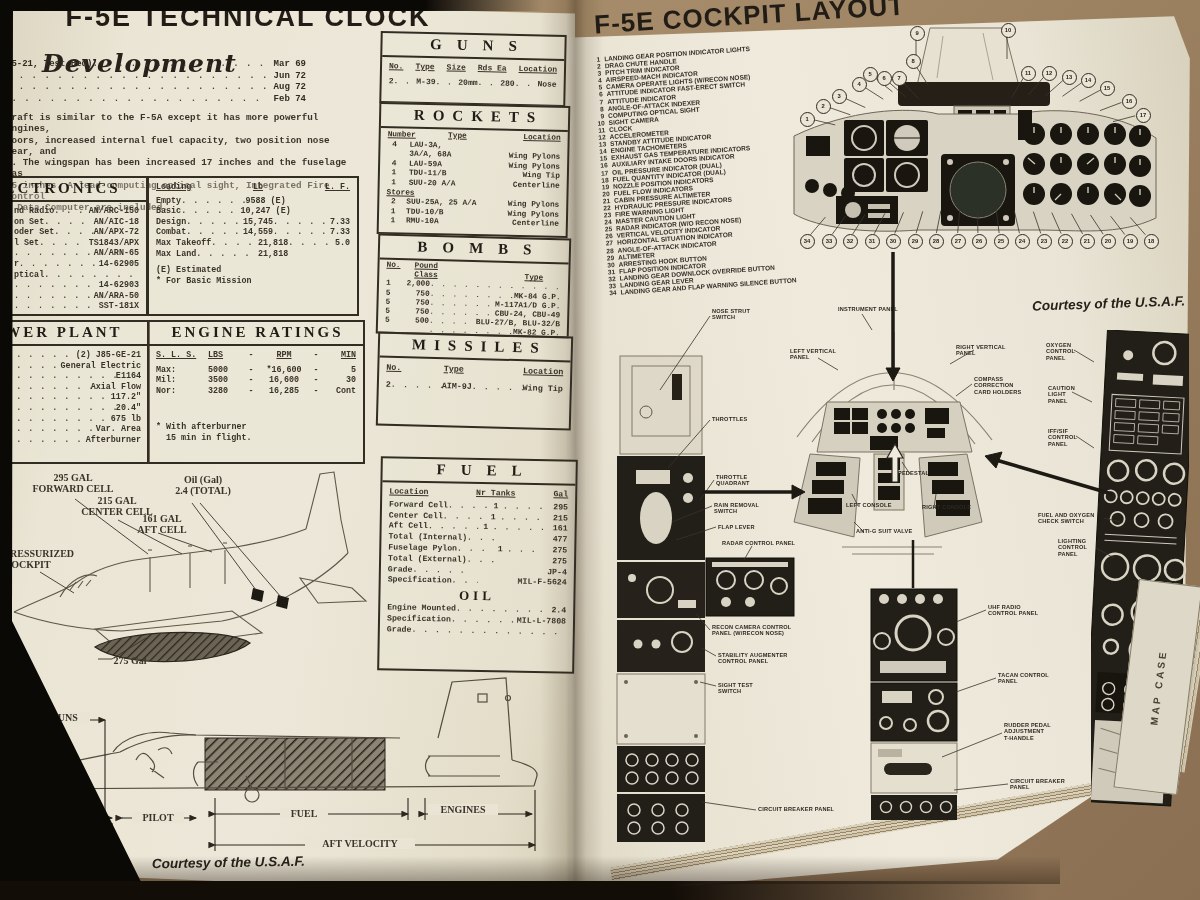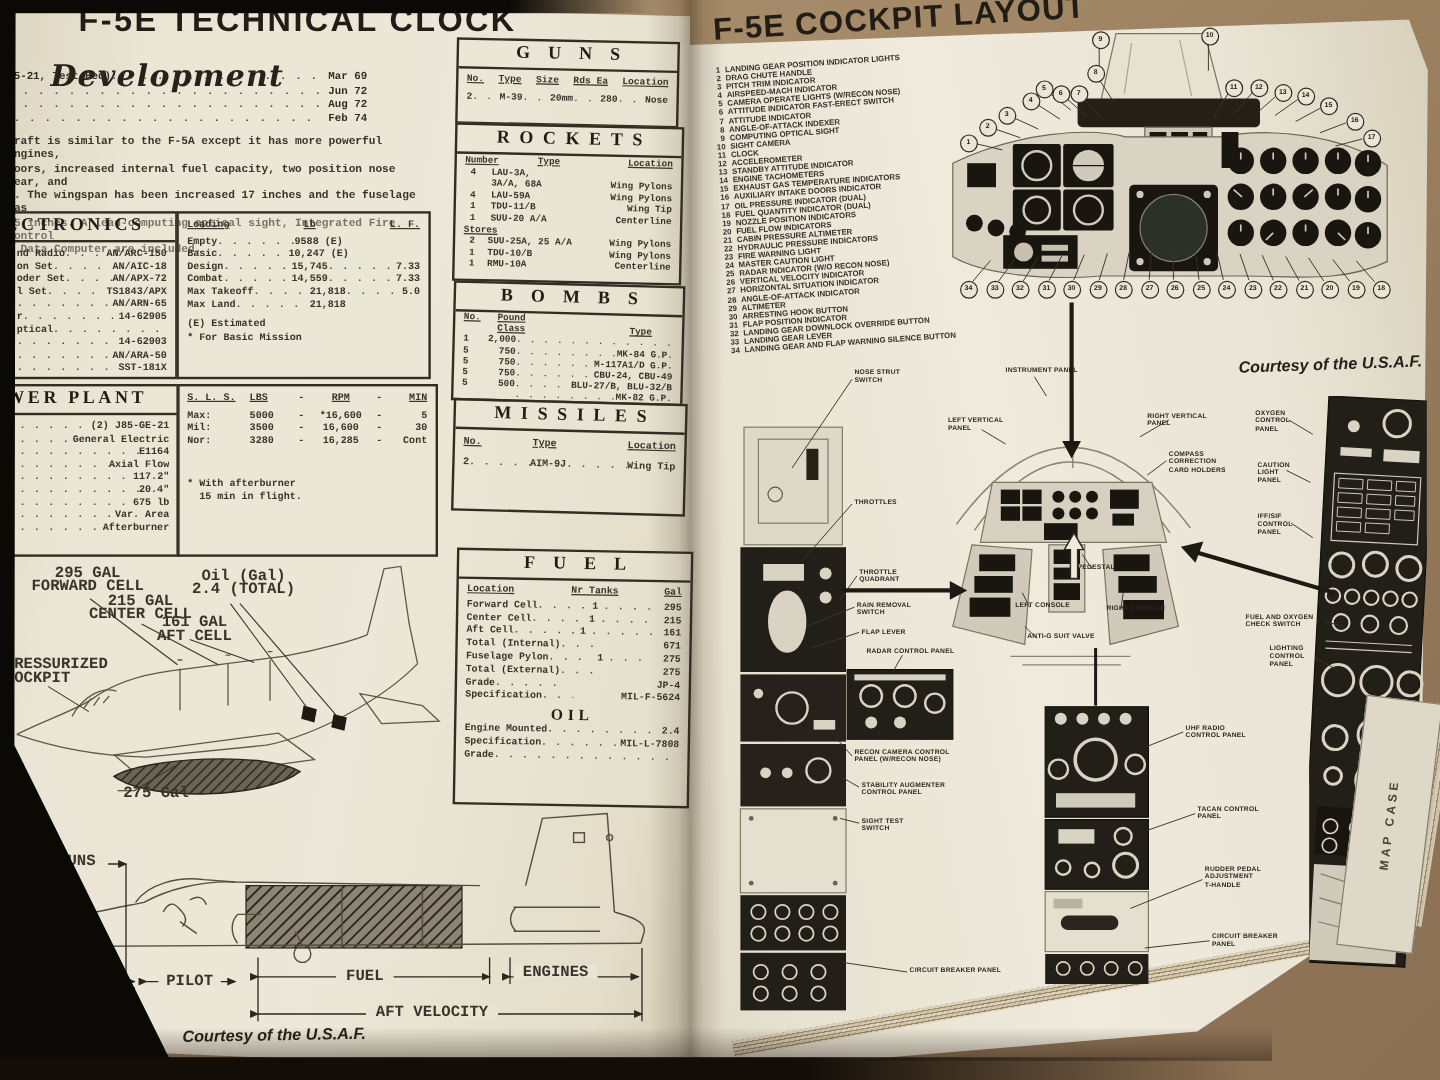--- a/index.html
+++ b/index.html
@@ -54,21 +54,21 @@
   .trow:has(.hide-empty:empty) .d2{visibility:hidden;}
   .notes{margin-top:6px;}
   
   .rp-title{left:584px;top:10px;width:330px;text-align:center;font-weight:bold;font-size:26px;letter-spacing:1px;
     transform:rotate(-3.5deg);transform-origin:left top;color:#211c15;}
   .clist{left:592px;top:56px;width:256px;transform:rotate(-4deg);transform-origin:left top;
     font-size:6.5px;line-height:7.1px;font-weight:bold;color:#35302a;}
   .clist .li{padding-left:13px;text-indent:-13px;}
   .clist .n{display:inline-block;width:8px;margin-right:4px;text-align:right;text-indent:0;}
   .lbl{position:absolute;z-index:6;font-size:5.6px;line-height:6.4px;font-weight:bold;color:#2e2922;letter-spacing:.2px;}
-  .llbl{position:absolute;z-index:6;font-family:Liberation Mono, monospace;font-weight:bold;font-size:13px;line-height:11px;color:#3a332a;text-align:center;}
+  .llbl{position:absolute;z-index:6;font-family:Liberation Serif, serif;font-weight:bold;font-size:10px;line-height:11px;color:#3a332a;text-align:center;}
   .courtesy{font-weight:bold;font-style:italic;color:#26211a;}
   .marker{position:absolute;z-index:7;width:13px;height:13px;border:1.3px solid #2f2a22;border-radius:50%;
     background:#eae5d5;display:flex;align-items:center;justify-content:center;font-size:5.8px;font-weight:bold;color:#211c15;}
   .illus{position:absolute;z-index:5;}
   .mapcase{position:absolute;z-index:5;left:1126px;top:582px;width:62px;height:208px;background:#ddd8c7;
     border:1.5px solid #847b68;transform:rotate(7deg);display:flex;align-items:center;justify-content:center;}
   .mapcase span{writing-mode:vertical-rl;transform:rotate(180deg);font-weight:bold;font-size:10px;letter-spacing:3px;color:#4a4335;}
   svg{display:block;}
 </style>
 </head>
@@ -298,20 +298,21 @@
         </div>
 
         <div class="trow">
           <span class="dots"></span>
           <span>Afterburner</span>
         </div>
       </div>
   </div>
 
   <div class="box" style="left:147px;top:320px;width:214px;height:140px">
+    <div class="bttl sp3">ENGINE RATINGS</div>
     <div class="bbd">
       <div class="trow">
         <span class="u" style="width:52px">S. L. S.</span>
         <span class="u" style="width:34px">LBS</span>
         <span style="width:18px;text-align:center">-</span>
         <span class="u" style="width:48px;text-align:center">RPM</span>
         <span style="width:16px;text-align:center">-</span>
         <span class="u" style="flex:1;text-align:right">MIN</span>
       </div>
       <div style="margin-top:4px">
@@ -556,21 +557,21 @@
             <span style="width:14px;text-align:center" class="hide-empty">1</span>
             <span class="dots d2"></span>
             <span style="min-width:24px;text-align:right">161</span>
           </div>
 
           <div class="trow">
             <span>Total (Internal)</span>
             <span class="dots"></span>
             <span style="width:14px;text-align:center" class="hide-empty"></span>
             <span class="dots d2"></span>
-            <span style="min-width:24px;text-align:right">671</span>
+            <span style="min-width:24px;text-align:right">477</span>
           </div>
 
           <div class="trow">
             <span>Fuselage Pylon</span>
             <span class="dots"></span>
             <span style="width:14px;text-align:center" class="hide-empty">1</span>
             <span class="dots d2"></span>
             <span style="min-width:24px;text-align:right">275</span>
           </div>
 

